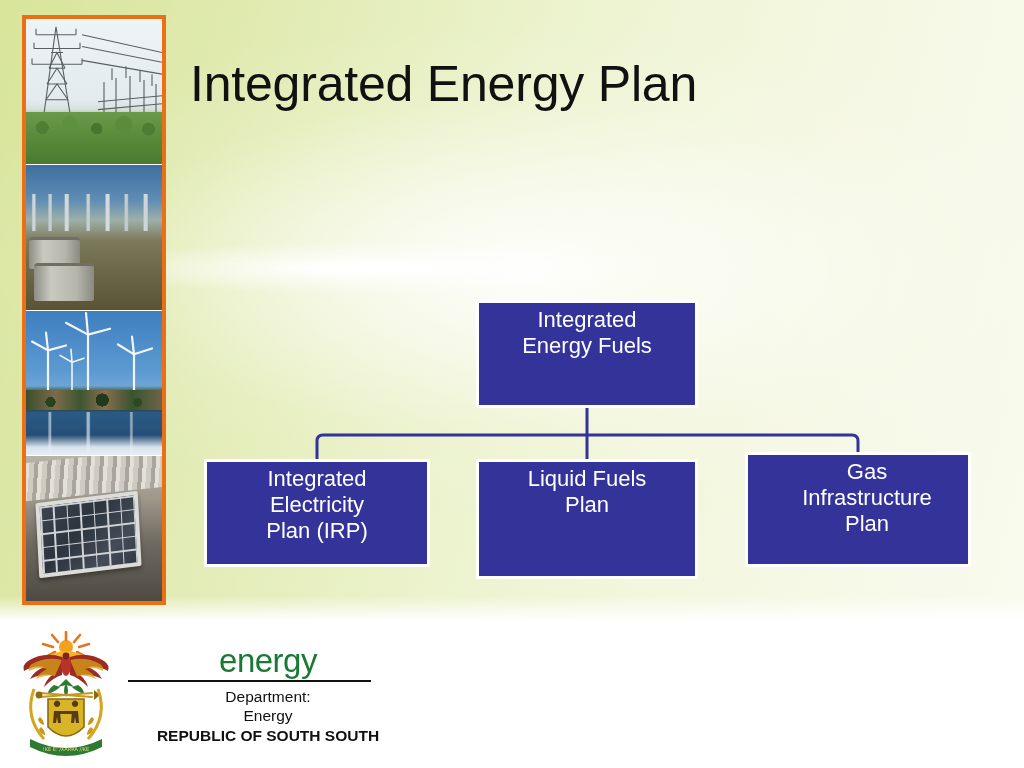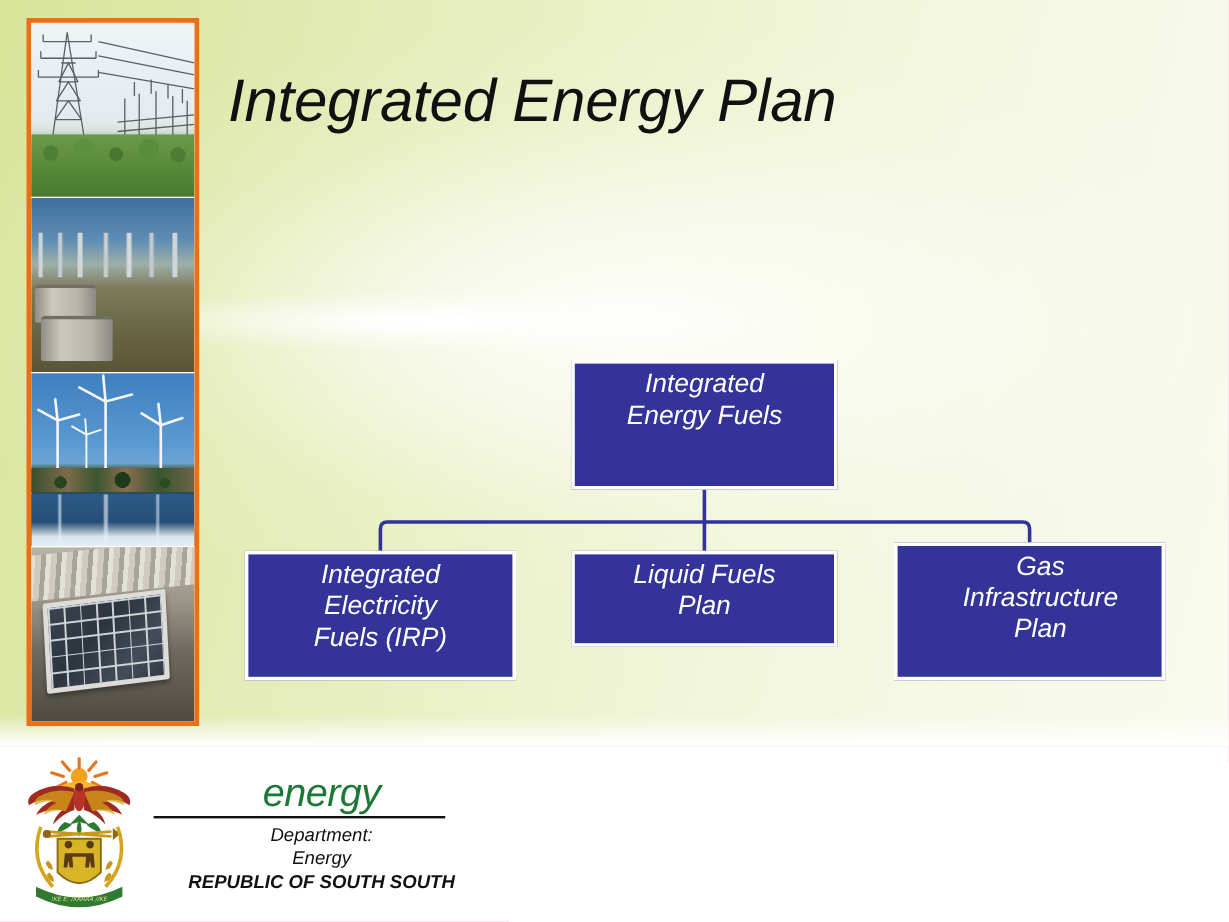--- a/index.html
+++ b/index.html
@@ -9,22 +9,21 @@
     height: 768px;
     overflow: hidden;
     background: #ffffff;
     font-family: "Liberation Sans", sans-serif;
   }
 
   #slide {
     position: relative;
     width: 1024px;
     height: 768px;
-    background: #f9a8d4;
-    font-style: italic;
+    background: #a3a3a3;
   }
 
   
   .slide-body {
     position: absolute;
     left: 0; top: 0;
     width: 1024px;
     height: 622px;
     background:
       radial-gradient(ellipse 300px 26px at 370px 268px,
@@ -201,21 +200,21 @@
     text-align: center;
     display: flex;
     align-items: flex-start;
     justify-content: center;
     padding: 4px 6px;
   }
   .node .label { display: block; width: 100%; }
 
   .node-root  { left: 476px; top: 300px; width: 222px; height: 108px; }
   .node-irp   { left: 204px; top: 459px; width: 226px; height: 108px; }
-  .node-lfp   { left: 476px; top: 459px; width: 222px; height: 80px; }
+  .node-lfp   { left: 476px; top: 459px; width: 222px; height: 120px; }
   .node-gas   { left: 745px; top: 452px; width: 226px; height: 115px; padding-left: 24px; }
 
   .connectors {
     position: absolute;
     left: 0; top: 0;
     width: 1024px; height: 622px;
     pointer-events: none;
   }
 
   
@@ -331,21 +330,21 @@
 
         <path d="M317 459 L317 441 Q317 435 323 435 L852 435 Q858 435 858 441 L858 452"></path>
       </g>
     </svg>
 
     <div class="node node-root">
       <span class="label"><span>Integrated</span><br><span>Energy Fuels</span></span>
     </div>
 
     <div class="node node-irp">
-      <span class="label"><span>Integrated</span><br><span>Electricity</span><br><span>Fuels (IRP)</span></span>
+      <span class="label"><span>Integrated</span><br><span>Electricity</span><br><span>Plan (IRP)</span></span>
     </div>
 
     <div class="node node-lfp">
       <span class="label"><span>Liquid Fuels</span><br><span>Plan</span></span>
     </div>
 
     <div class="node node-gas">
       <span class="label"><span>Gas</span><br><span>Infrastructure</span><br><span>Plan</span></span>
     </div>
 

